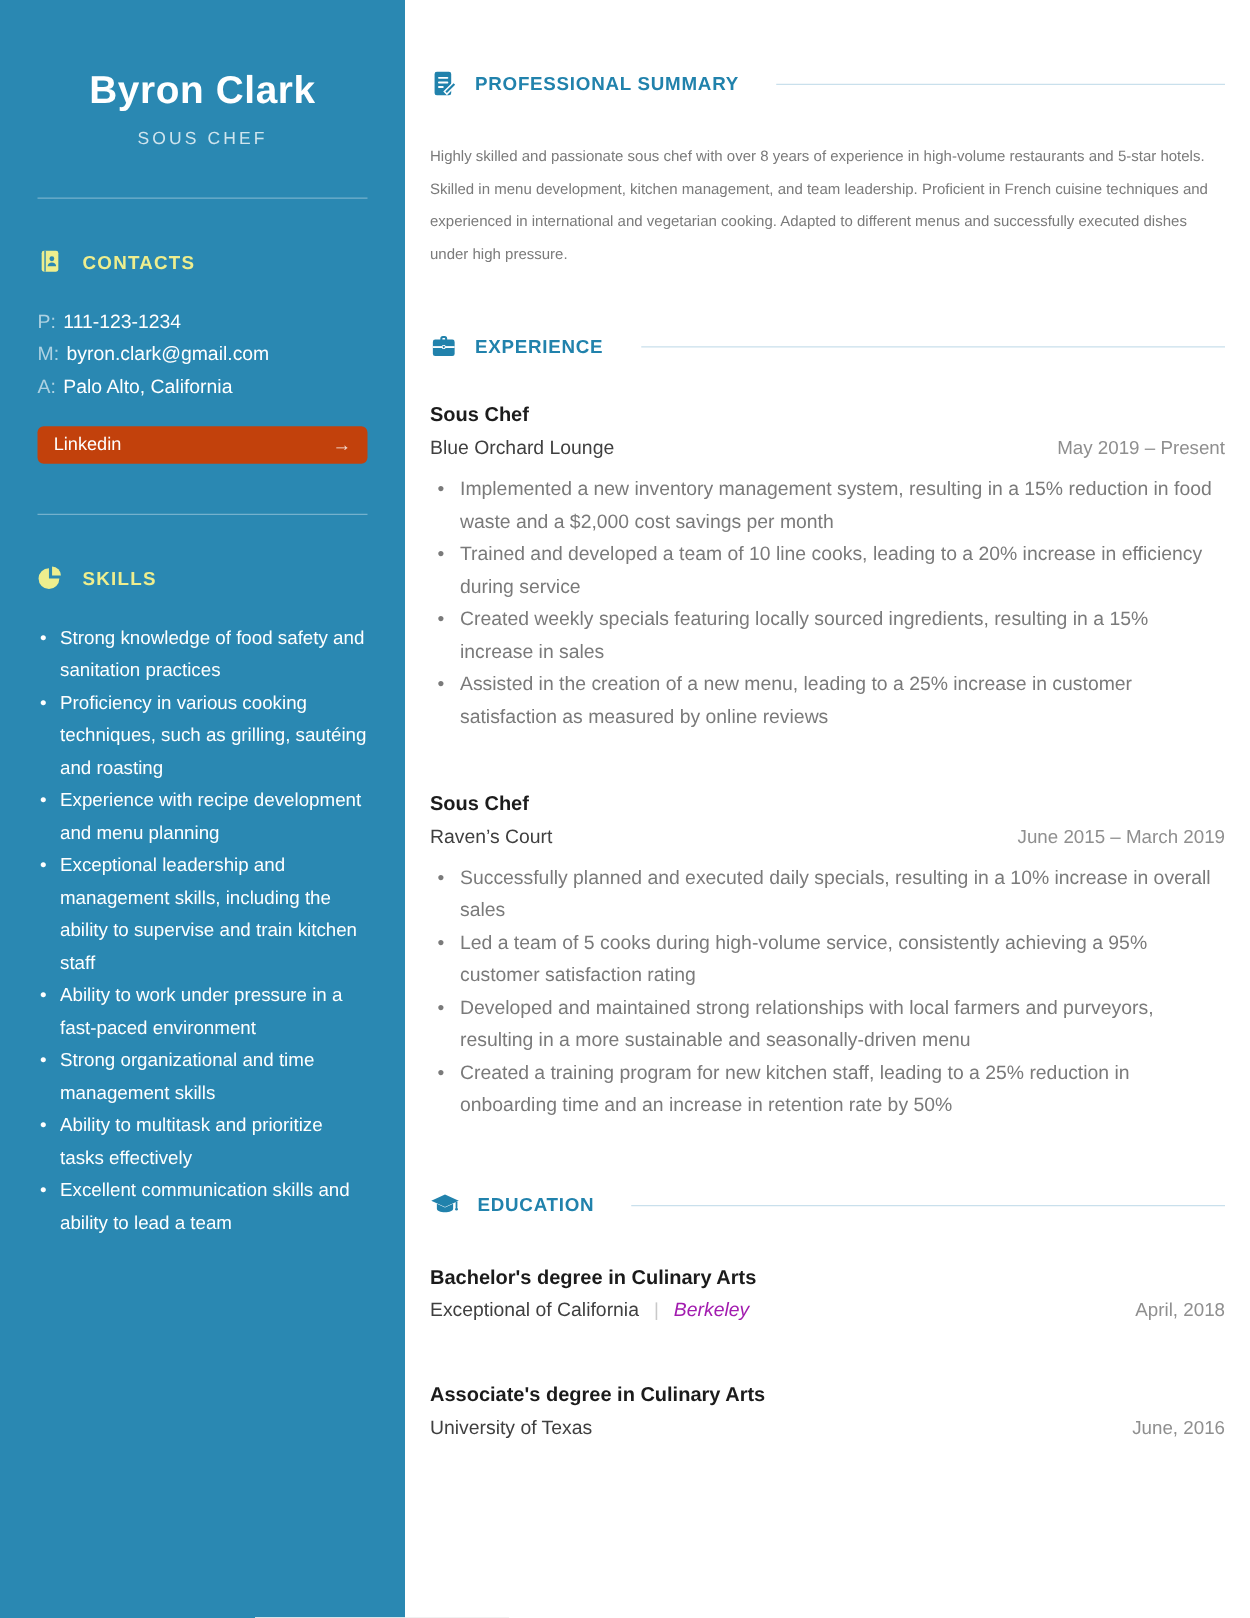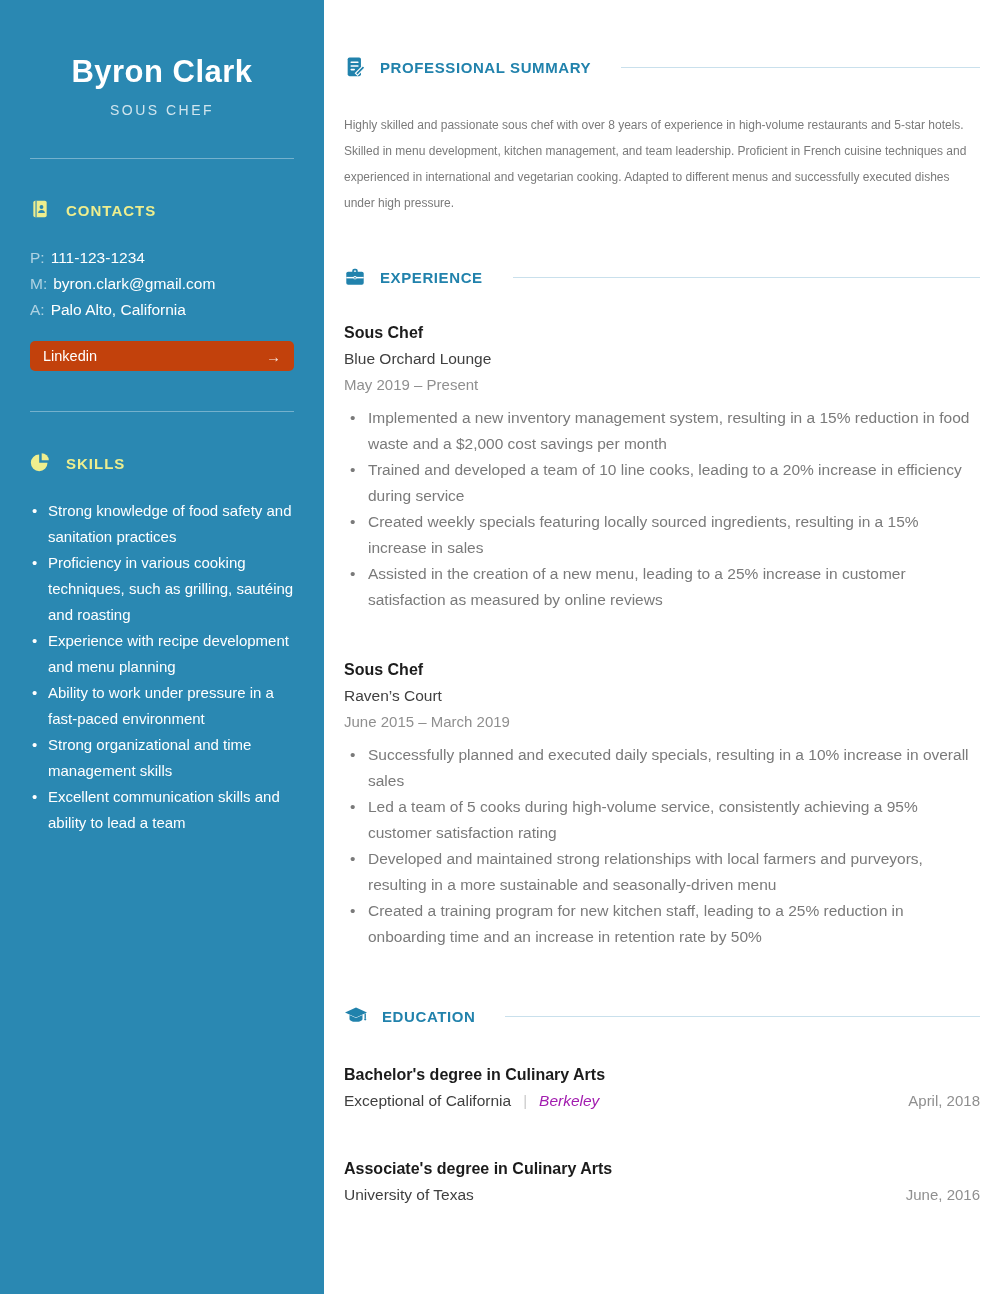--- a/index.html
+++ b/index.html
@@ -44,21 +44,21 @@
     color: #2182ac; font-weight: bold; font-size: 15px; letter-spacing: 0.6px;
   }
   .m-heading .icon { display: inline-flex; }
   .m-heading .rule { flex: 1; height: 1px; background: #c9e0ec; margin-left: 16px; }
   .summary-text { margin-top: 34px; color: #7a7a7a; font-size: 12px; line-height: 26px; }
   .section-experience { margin-top: 50px; }
   .section-education { margin-top: 54px; }
   .job { margin-top: 32px; }
   .job + .job { margin-top: 44px; }
   .job-title { font-size: 16px; font-weight: bold; color: #1c1c1c; line-height: 26px; }
-  .job-meta { display: flex; justify-content: space-between; align-items: baseline; line-height: 26px; flex-direction: column; }
+  .job-meta { display: flex; justify-content: space-between; align-items: baseline; line-height: 26px; }
   .company { font-size: 15.5px; color: #3f3f3f; }
   .dates { font-size: 15px; color: #8f8f8f; }
   .job-bullets { list-style: none; margin-top: 7px; color: #7a7a7a; font-size: 15.5px; line-height: 26px; }
   .job-bullets li { padding-left: 24px; position: relative; }
   .job-bullets li::before { content: "•"; position: absolute; left: 6px; }
   .degree { margin-top: 34px; }
   .degree + .degree { margin-top: 42px; }
   .degree-title { font-size: 16px; font-weight: bold; color: #1b1b1b; line-height: 26px; }
   .degree-meta { display: flex; align-items: baseline; line-height: 26px; }
   .school { font-size: 15.5px; color: #3f3f3f; }
@@ -116,22 +116,24 @@
           <path d="M14 10 L14 1.5 A8.5 8.5 0 0 1 22.5 10 Z" fill="#eeee8e"></path>
         </svg>
       </span>
       <span>SKILLS</span>
     </div>
 
     <ul class="skills-list">
       <li>Strong knowledge of food safety and sanitation practices</li>
       <li>Proficiency in various cooking techniques, such as grilling, sautéing and roasting</li>
       <li>Experience with recipe development and menu planning</li>
+      <li>Exceptional leadership and management skills, including the ability to supervise and train kitchen staff</li>
       <li>Ability to work under pressure in a fast-paced environment</li>
       <li>Strong organizational and time management skills</li>
+      <li>Ability to multitask and prioritize tasks effectively</li>
       <li>Excellent communication skills and ability to lead a team</li>
     </ul>
   </aside>
 
   <main class="main">
 
     <section>
       <div class="m-heading">
         <span class="icon">
           <svg viewBox="0 0 24 24" width="22" height="22" aria-hidden="true">

